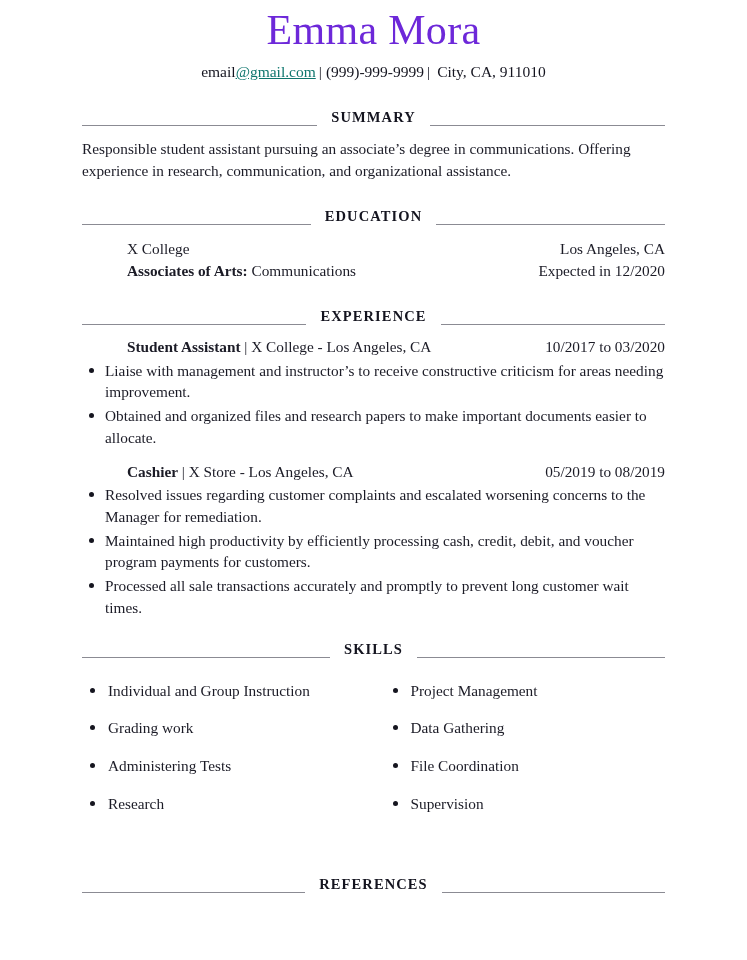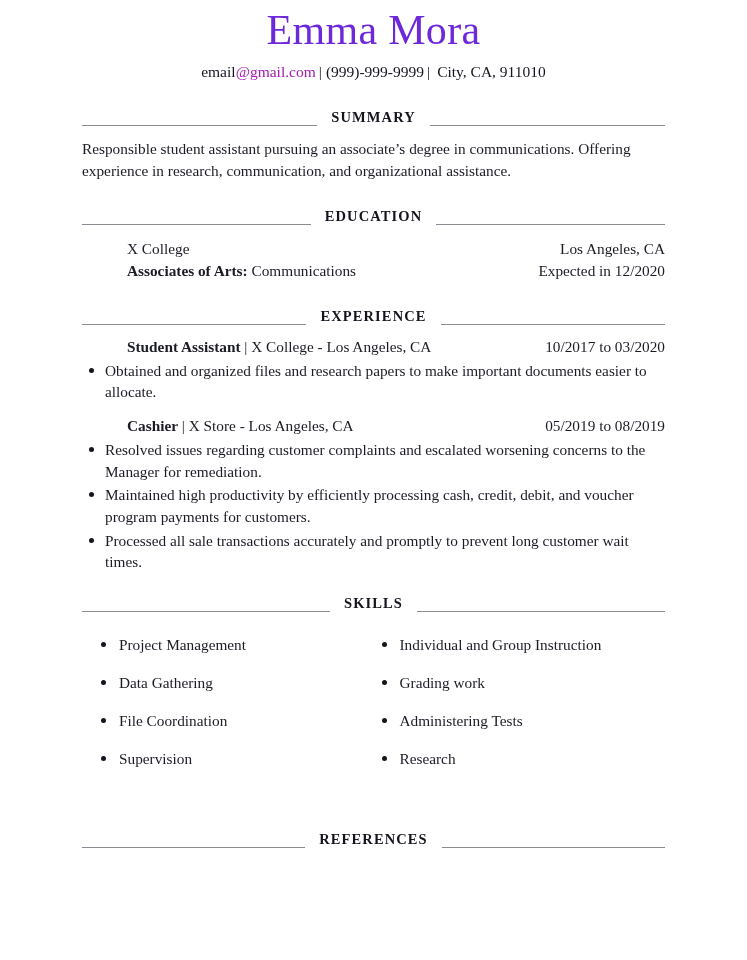--- a/index.html
+++ b/index.html
@@ -37,21 +37,22 @@
     font-size: 15.5px;
     line-height: 1.3;
     margin-top: 9px;
     color: #14141f;
     white-space: nowrap;
   }
   .contact .sep {
     padding: 0 1px;
   }
   .contact .mail-link {
-    color: #a21caf;
+    color: #0f766e;
+    text-decoration: underline;
   }
   .contact .seg {
     padding-left: 3px;
   }
 
   
   .section-head {
     display: flex;
     align-items: flex-end;
     gap: 14px;
@@ -197,20 +198,21 @@
     <span class="title">EXPERIENCE</span>
     <span class="rule"></span>
   </div>
 
   <div class="job first">
     <div class="row">
       <span class="left"><b>Student Assistant</b> <span>| X College - Los Angeles, CA</span></span>
       <span class="right">10/2017 to 03/2020</span>
     </div>
     <ul class="bullets">
+      <li>Liaise with management and instructor’s to receive constructive criticism for areas needing improvement.</li>
       <li>Obtained and organized files and research papers to make important documents easier to allocate.</li>
     </ul>
   </div>
 
   <div class="job">
     <div class="row">
       <span class="left"><b>Cashier</b> <span>| X Store - Los Angeles, CA</span></span>
       <span class="right">05/2019 to 08/2019</span>
     </div>
     <ul class="bullets">
@@ -219,36 +221,36 @@
       <li>Processed all sale transactions accurately and promptly to prevent long customer wait times.</li>
     </ul>
   </div>
 
   <div class="section-head skills-head">
     <span class="rule"></span>
     <span class="title">SKILLS</span>
     <span class="rule"></span>
   </div>
   <div class="skills-wrap">
+    <div class="skills-col left">
+      <ul class="skills">
+        <li>Individual and Group Instruction</li>
+        <li>Grading work</li>
+        <li>Administering Tests</li>
+        <li>Research</li>
+      </ul>
+    </div>
     <div class="skills-col right">
       <ul class="skills">
         <li>Project Management</li>
         <li>Data Gathering</li>
         <li>File Coordination</li>
         <li>Supervision</li>
       </ul>
     </div>
-    <div class="skills-col left">
-      <ul class="skills">
-        <li>Individual and Group Instruction</li>
-        <li>Grading work</li>
-        <li>Administering Tests</li>
-        <li>Research</li>
-      </ul>
-    </div>
   </div>
 
   <div class="section-head refs-head">
     <span class="rule"></span>
     <span class="title">REFERENCES</span>
     <span class="rule"></span>
   </div>
 
 </div>
 

